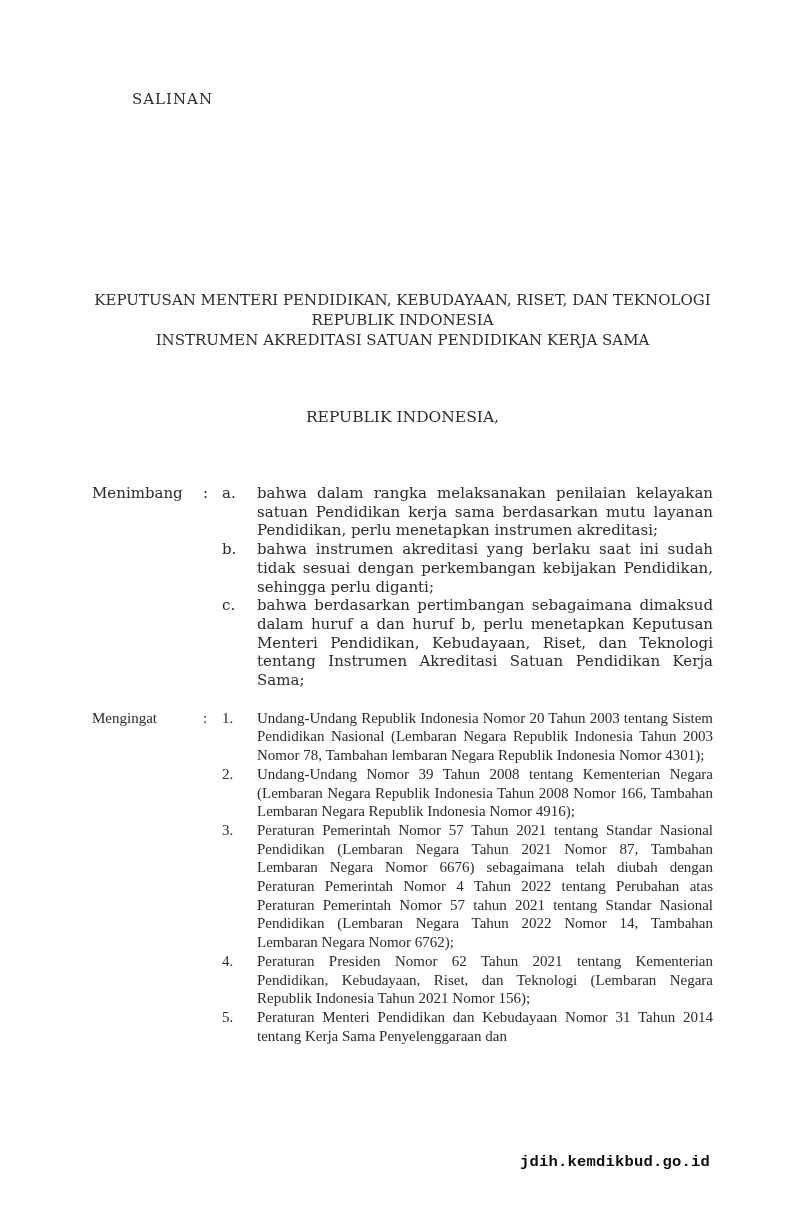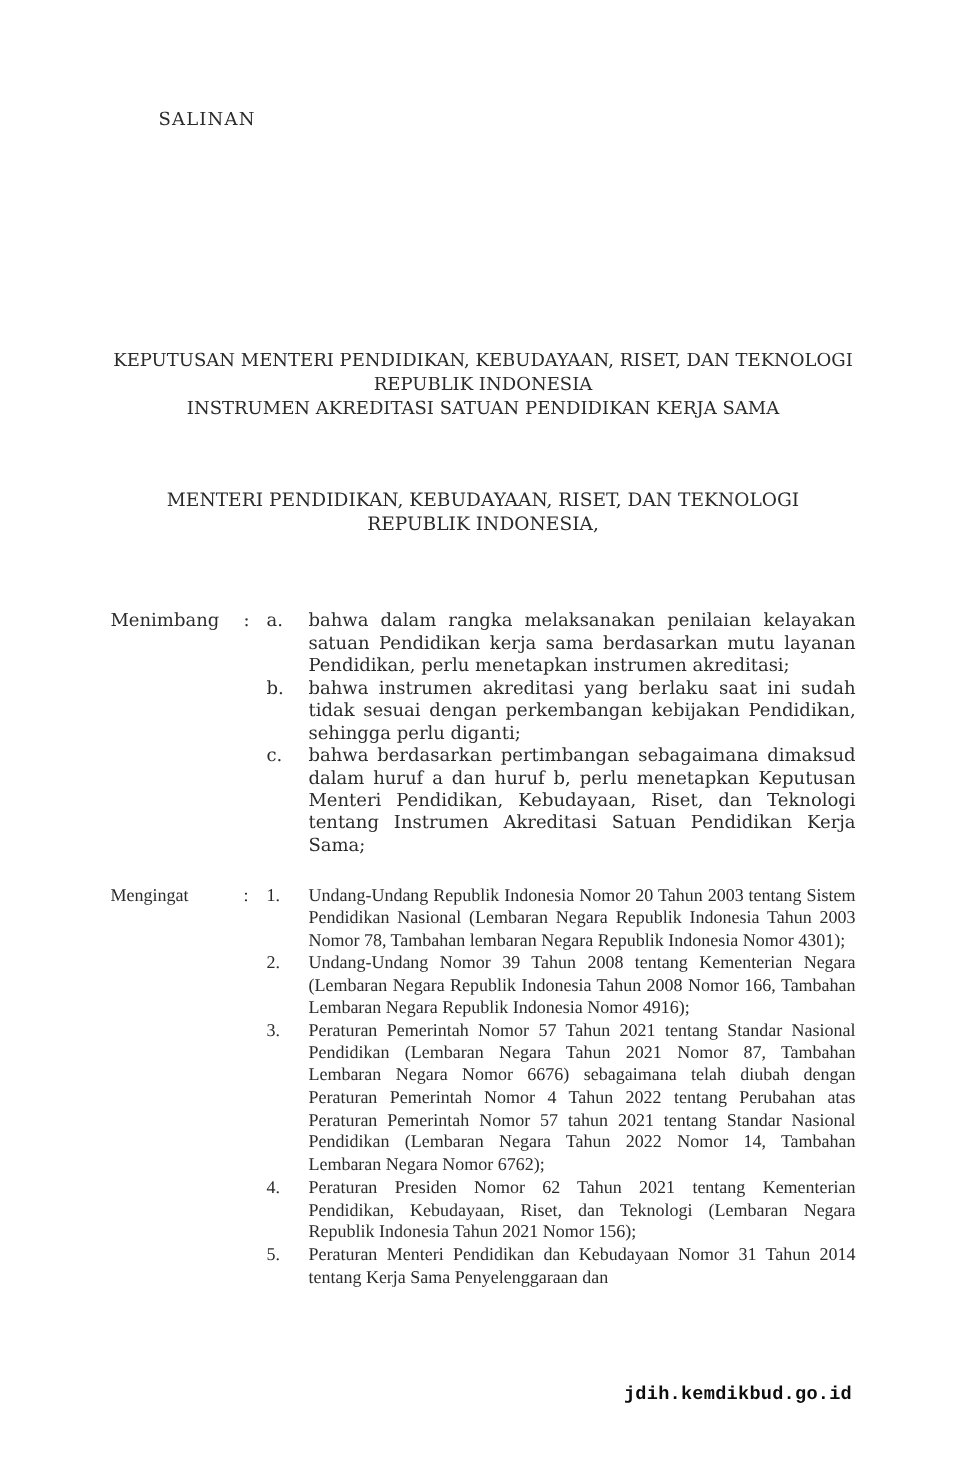--- a/index.html
+++ b/index.html
@@ -45,21 +45,20 @@
     left: 92px;
     width: 621px;
     font-size: 15px;
     line-height: 18.7px;
   }
   .clause {
     display: grid;
     grid-template-columns: 111px 19px 1fr;
     align-items: start;
     margin-bottom: 19px;
-    margin-top: 24px;
   }
   .clause:last-child { margin-bottom: 0; font-family: Liberation Serif, serif; }
   .clause-item {
     display: grid;
     grid-template-columns: 35px 1fr;
     align-items: start;
   }
   .item-text {
     text-align: justify;
   }
@@ -81,21 +80,20 @@
 
   <div class="salinan">SALINAN</div>
 
   <header class="heading">
     <div>KEPUTUSAN MENTERI PENDIDIKAN, KEBUDAYAAN, RISET, DAN TEKNOLOGI</div>
     <div>REPUBLIK INDONESIA</div>
     <div>INSTRUMEN AKREDITASI SATUAN PENDIDIKAN KERJA SAMA</div>
   </header>
 
   <div class="issuer">
-    <div>MENTERI PENDIDIKAN, KEBUDAYAAN, RISET, DAN TEKNOLOGI</div>
     <div>REPUBLIK INDONESIA,</div>
   </div>
 
   <main class="body">
 
     <section class="clause">
       <div class="clause-label">Menimbang</div>
       <div class="clause-colon">:</div>
       <div class="clause-items">
 

